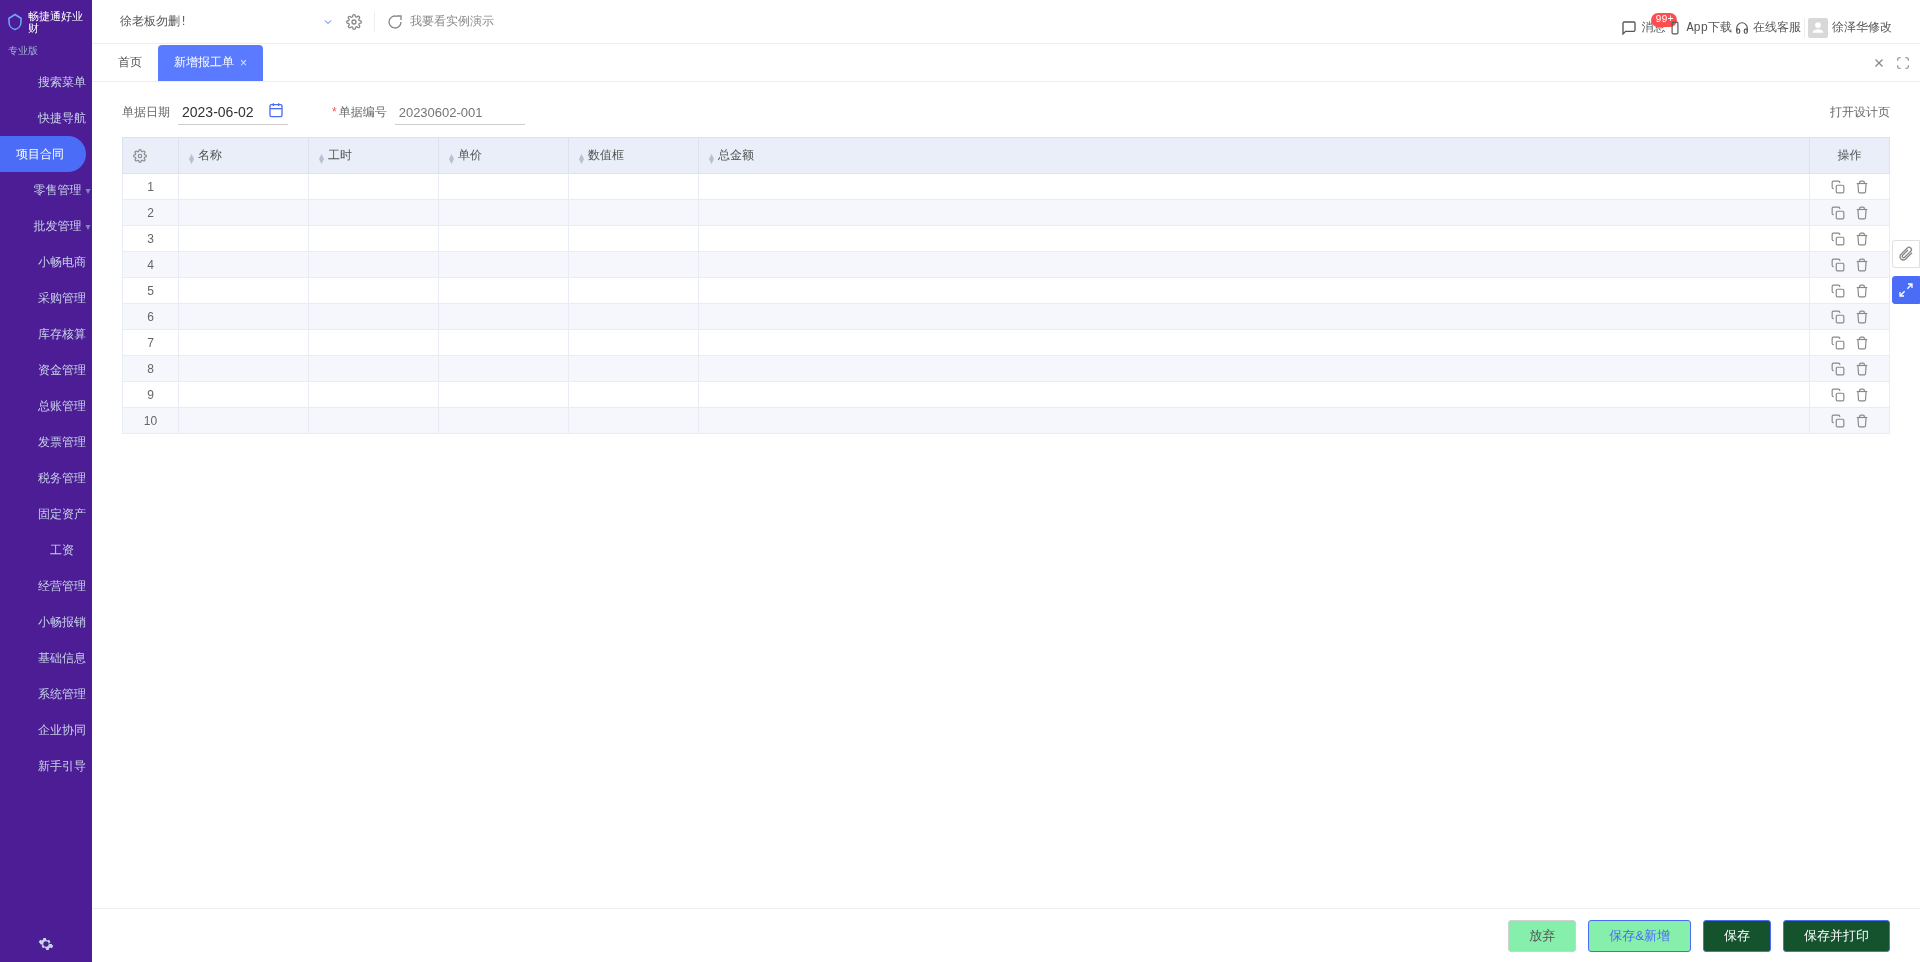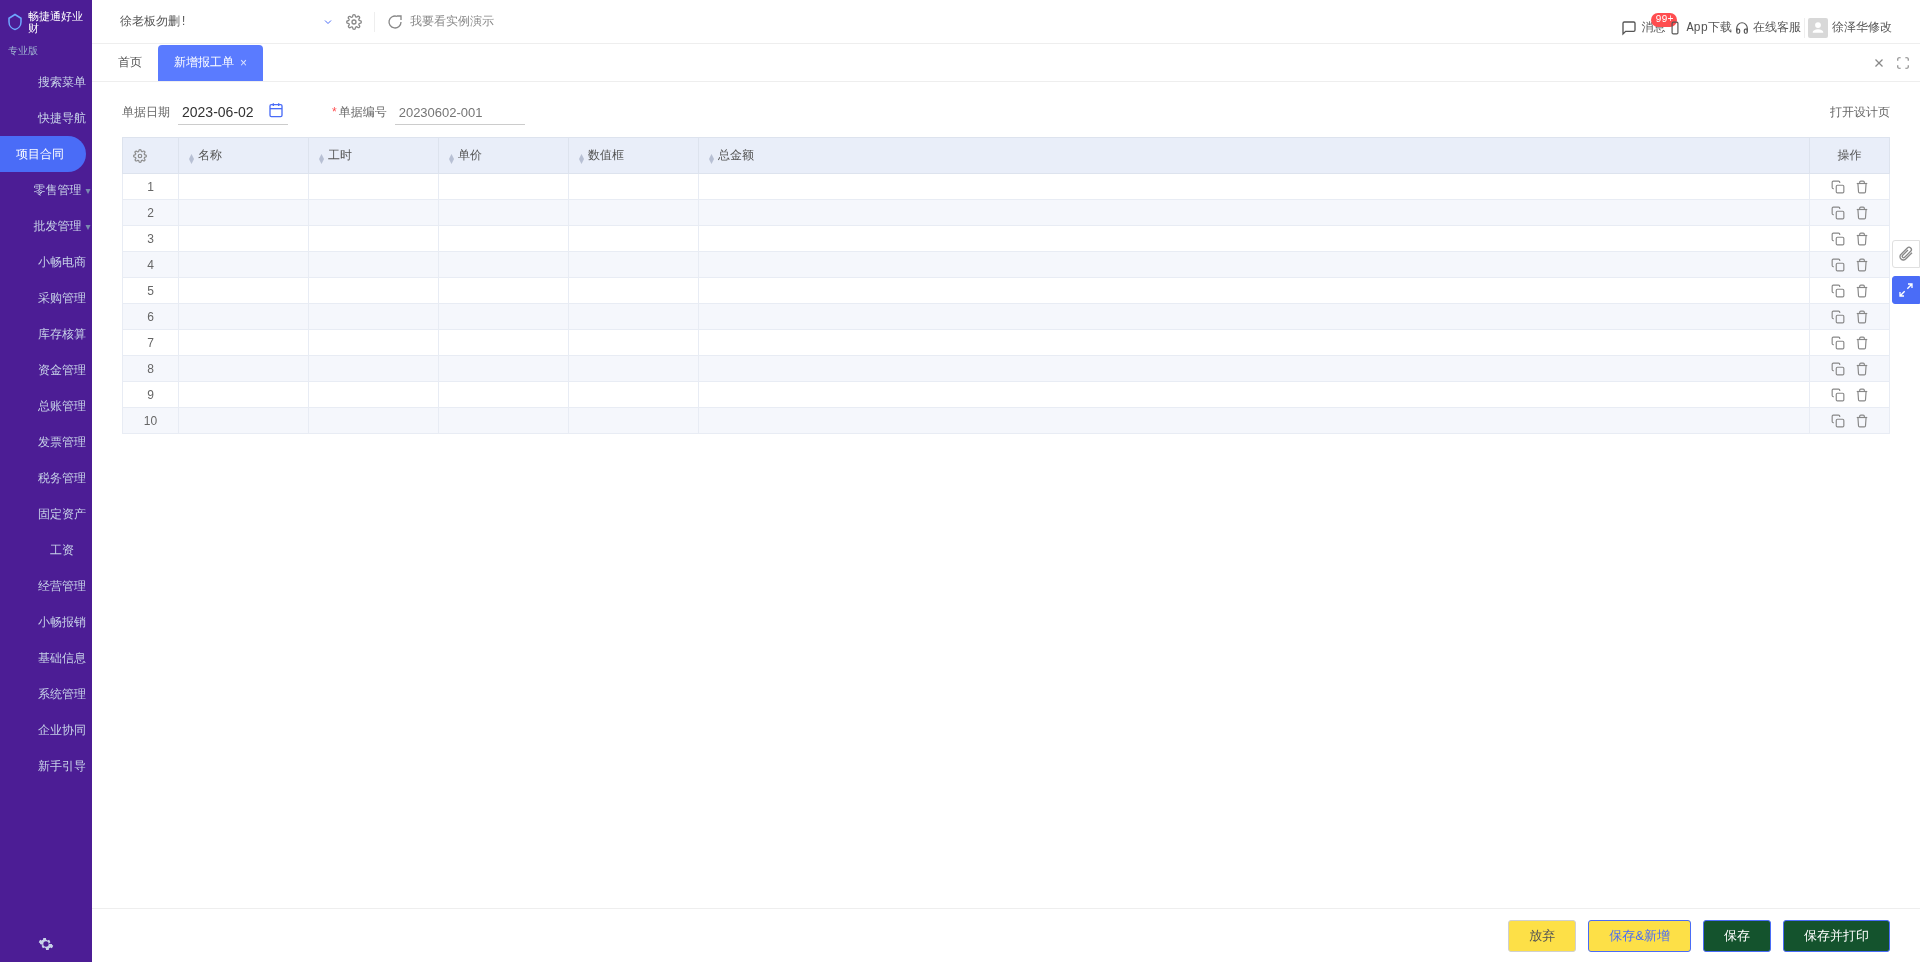--- a/index.html
+++ b/index.html
@@ -65,21 +65,21 @@
 .op-icons { display: flex; gap: 10px; justify-content: center; color: #888; }
 .op-icons span { cursor: pointer; }
 
 
 .right-rail { position: absolute; right: 0; top: 240px; display: flex; flex-direction: column; gap: 8px; }
 .rail-btn { width: 28px; height: 28px; background: #fff; border: 1px solid #e0e0e0; display: flex; align-items: center; justify-content: center; color: #888; cursor: pointer; border-radius: 3px 0 0 3px; }
 .rail-btn.primary { background: #4a6cf7; color: #fff; border-color: #4a6cf7; }
 
 
 .footer { height: 54px; border-top: 1px solid #eee; display: flex; align-items: center; justify-content: flex-end; gap: 12px; padding: 0 30px; }
-.btn { height: 32px; padding: 0 20px; border-radius: 3px; border: 1px solid #d0d0d0; background: #fde047; color: #555; cursor: pointer; font-size: 13px; }
+.btn { height: 32px; padding: 0 20px; border-radius: 3px; border: 1px solid #d0d0d0; background: #86efac; color: #555; cursor: pointer; font-size: 13px; }
 .btn.outline-primary { border-color: #4a6cf7; color: #4a6cf7; }
 .btn.primary { background: #14532d; border-color: #4a6cf7; color: #fff; }
 
 svg { display: block; }
 </style>
 </head>
 <body>
 
 <div class="app">
 

